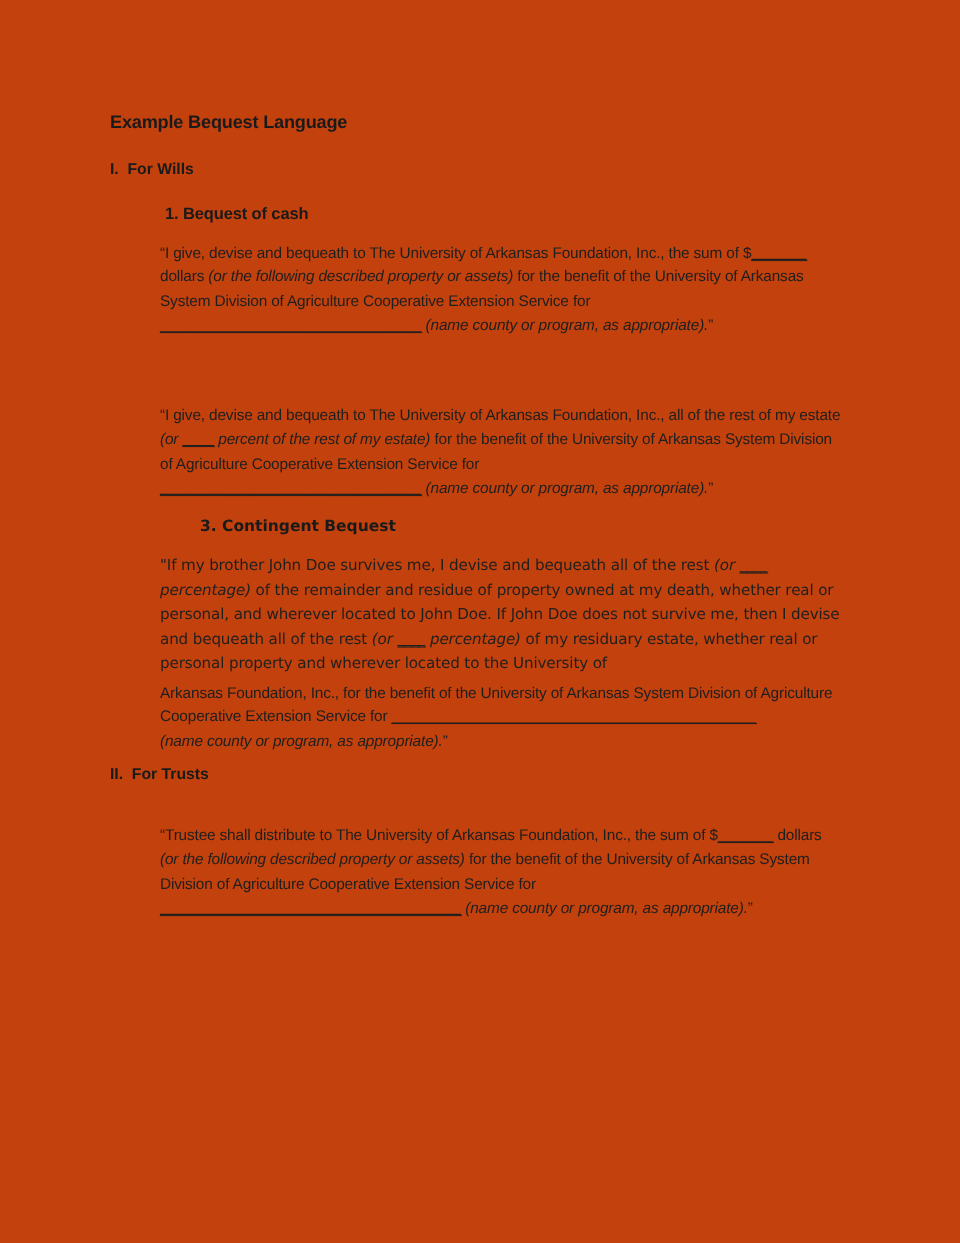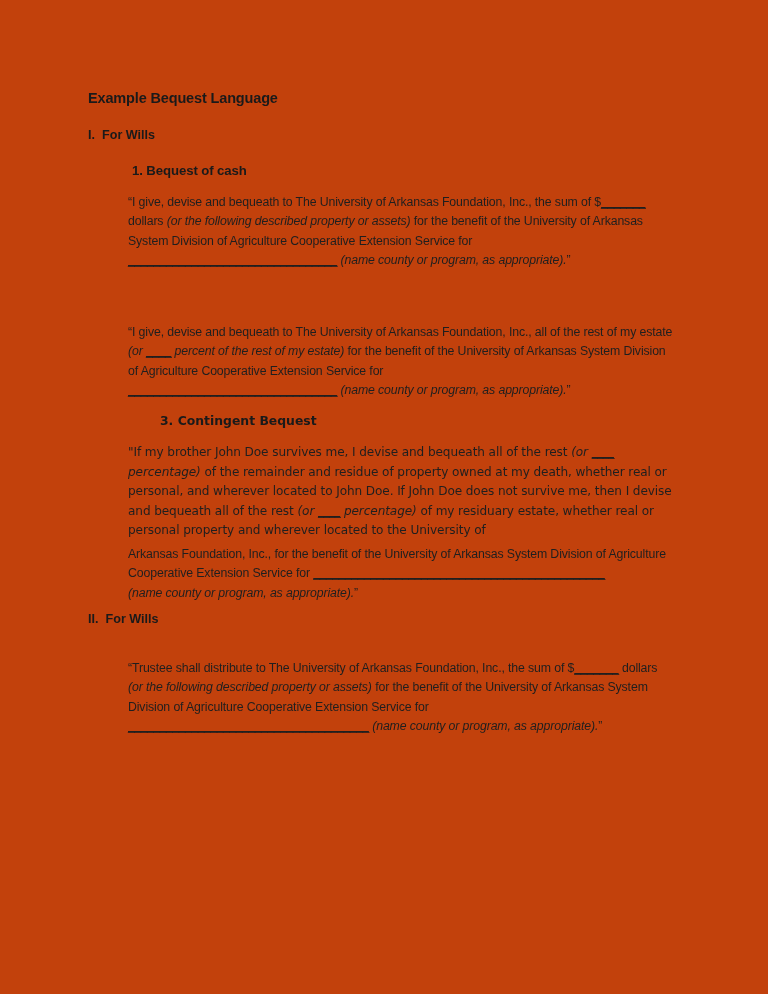--- a/index.html
+++ b/index.html
@@ -106,17 +106,17 @@
 
 
   <div class="para" style="top:323px; width:548px;"><span>“I give, devise and bequeath to The University of Arkansas Foundation, Inc., all of the rest of my estate </span><i>(or </i><span class="blank">____</span><i> percent of the rest of my estate)</i><span> for the benefit of the University of Arkansas System Division of Agriculture Cooperative Extension Service for </span><br><span class="blank">_________________________________</span><i> (name county or program, as appropriate).</i><span>”</span></div>
 
   <div class="sub-heading alt" style="left:128px; top:413px;margin-left:32px;">3. Contingent Bequest</div>
 
   <div class="para wide" style="top:443px; width:545px;"><span>"If my brother John Doe survives me, I devise and bequeath all of the rest </span><i>(or </i><span class="blank">____</span><i> percentage)</i><span> of the remainder and residue of property owned at my death, whether real or personal, and wherever located to John Doe. If John Doe does not survive me, then I devise and bequeath all of the rest </span><i>(or </i><span class="blank">____</span><i> percentage)</i><span> of my residuary estate, whether real or personal property and wherever located to the University of </span></div>
 
   <div class="para" style="top:545px; width:552px;"><span>Arkansas Foundation, Inc., for the benefit of the University of Arkansas System Division of Agriculture Cooperative Extension Service for </span><span class="blank">______________________________________________</span><br><i>(name county or program, as appropriate).</i><span>”</span></div>
 
-  <div class="roman-heading" style="top:612px;">II.  For Wills</div>
+  <div class="roman-heading" style="top:612px;">II.  For Trusts</div>
 
   <div class="para" style="top:659px; width:540px;"><span>“Trustee shall distribute to The University of Arkansas Foundation, Inc., the sum of $</span><span class="blank">_______</span><span> dollars </span><i>(or the following described property or assets)</i><span> for the benefit of the University of Arkansas System Division of Agriculture Cooperative Extension Service for </span><br><span class="blank">______________________________________</span><i> (name county or program, as appropriate).</i><span>”</span></div>
 
 </div>
 
 </body></html>

